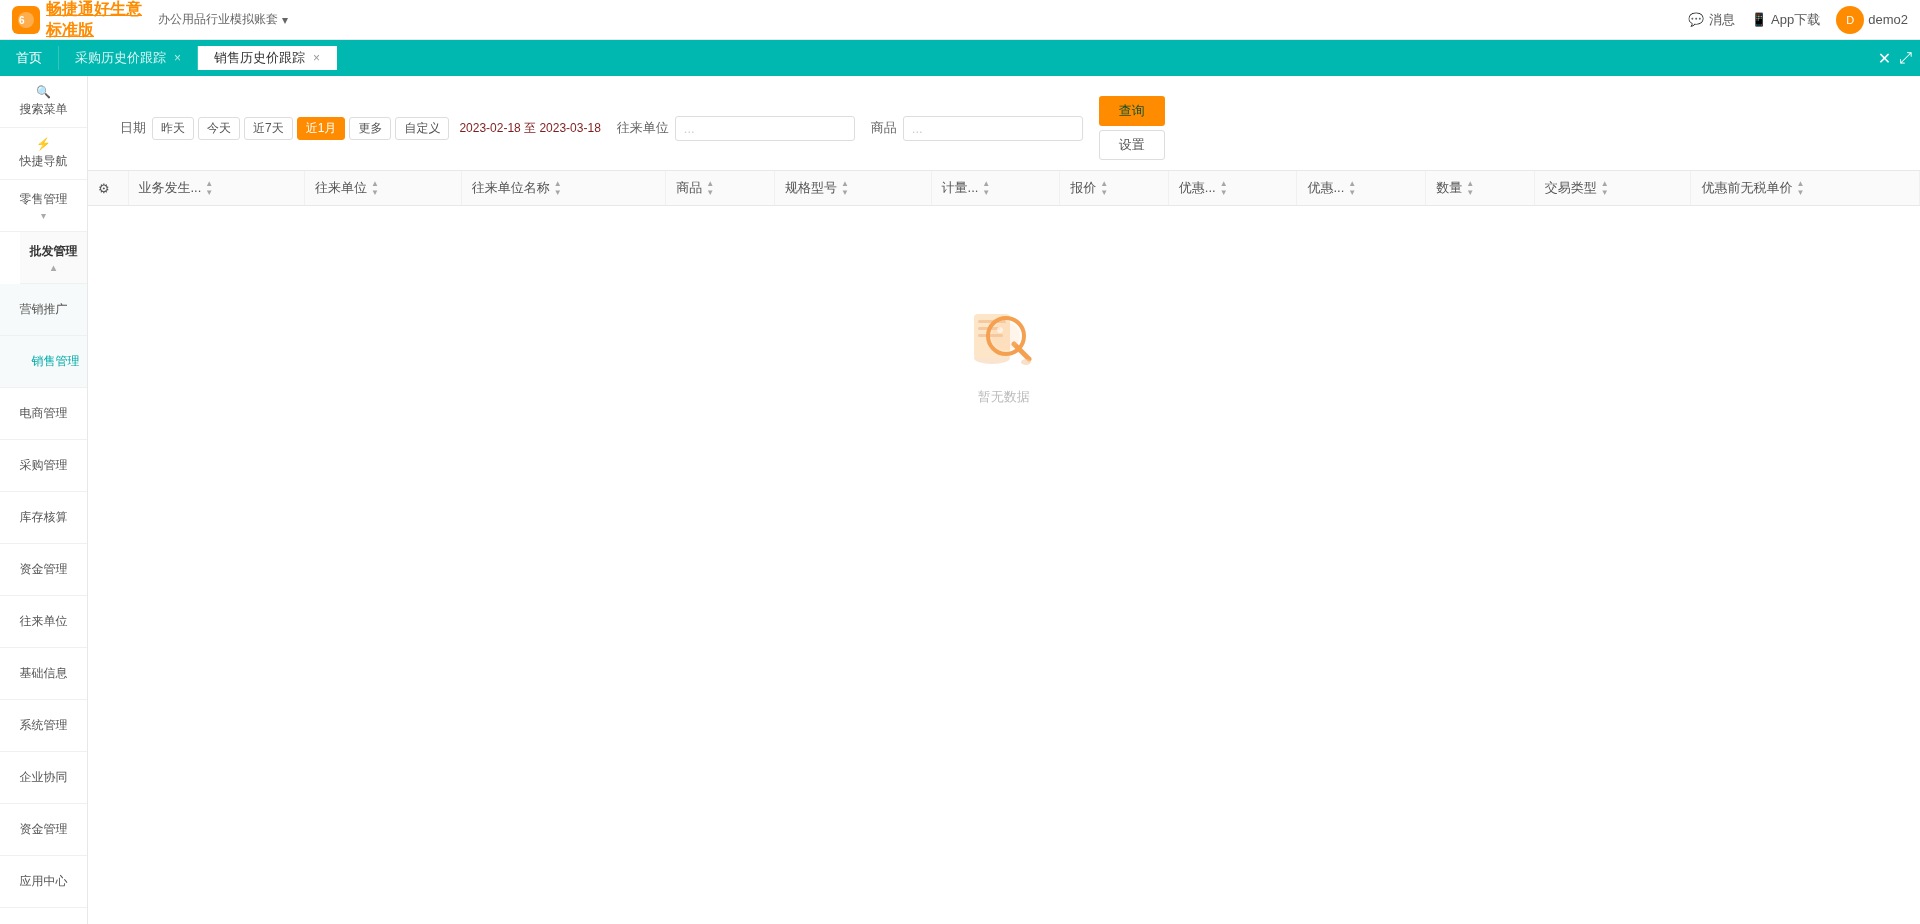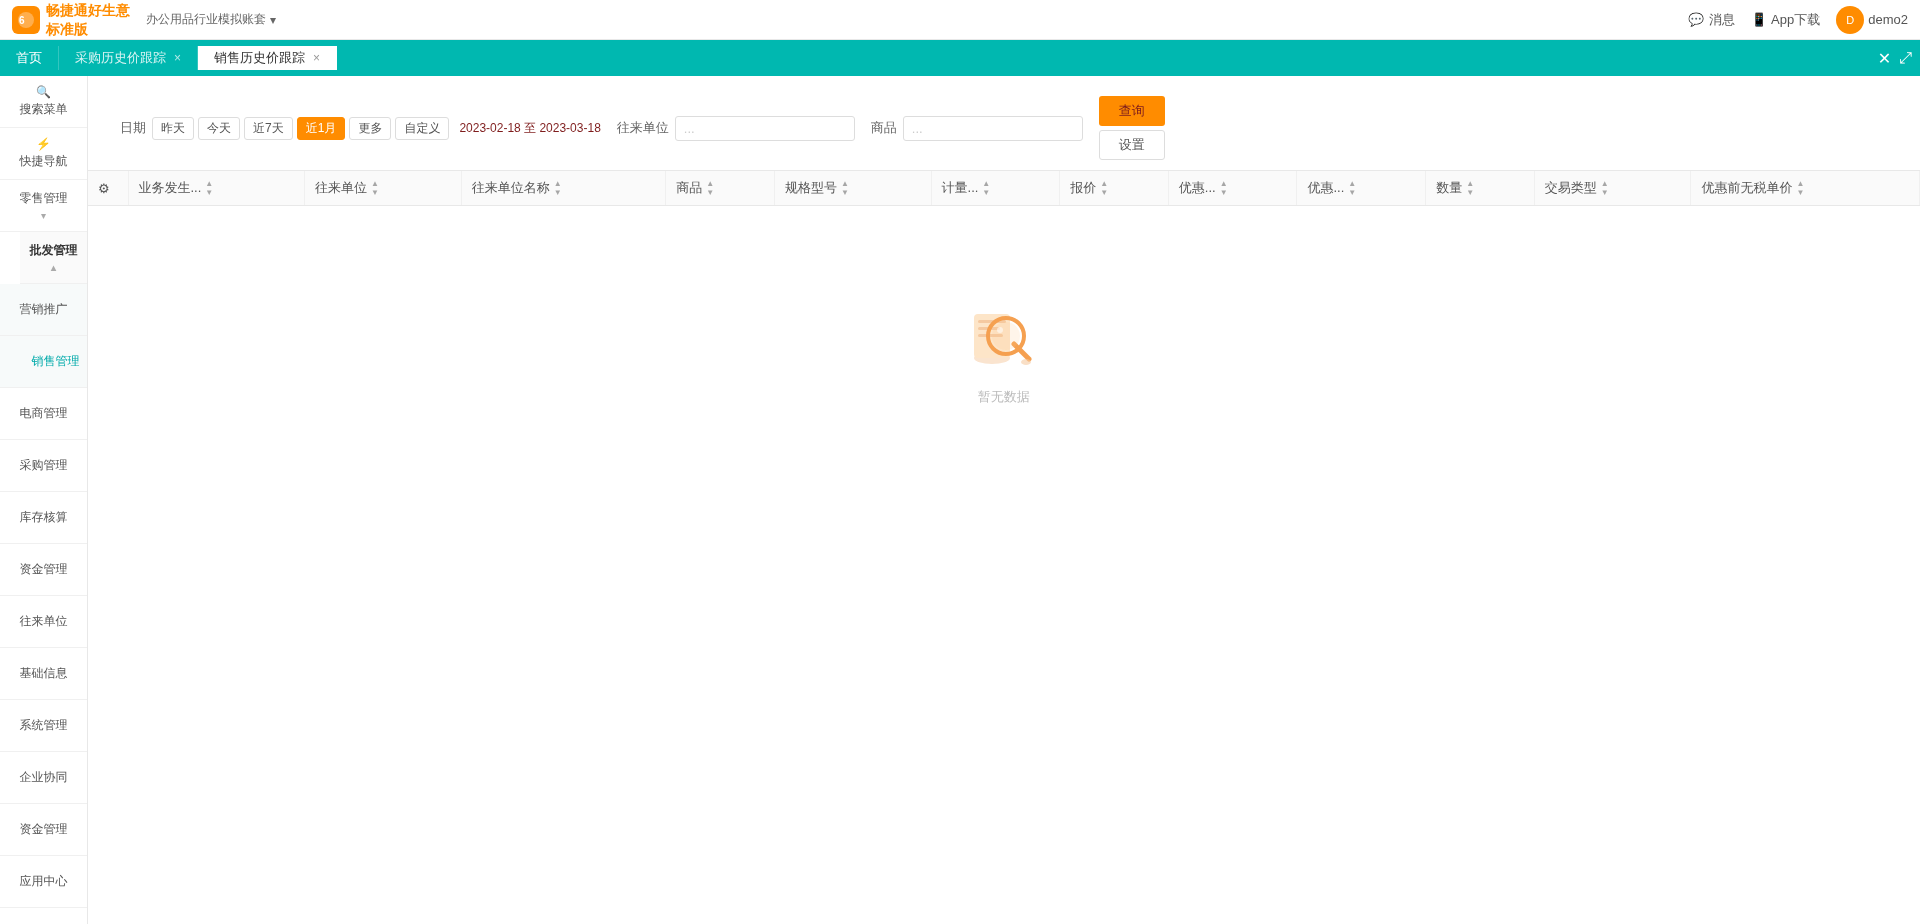--- a/index.html
+++ b/index.html
@@ -4,21 +4,21 @@
   <style>
     * { margin: 0; padding: 0; box-sizing: border-box; }
     body { font-family: "Microsoft YaHei", "PingFang SC", sans-serif; font-size: 13px; background: #f5f5f5; display: flex; flex-direction: column; height: 924px; overflow: hidden; }
 
     
     .topbar { height: 40px; background: #fff; display: flex; align-items: center; justify-content: space-between; padding: 0 12px; border-bottom: 1px solid #e8e8e8; flex-shrink: 0; }
     .topbar-left { display: flex; align-items: center; gap: 8px; }
     .logo-area { display: flex; align-items: center; gap: 6px; }
     .logo-icon { width: 28px; height: 28px; background: #ff8c00; border-radius: 6px; display: flex; align-items: center; justify-content: center; }
     .logo-icon svg { width: 18px; height: 18px; }
-    .logo-text { font-size: 14px; color: #ff8c00; line-height: 1.3; font-weight: 600; }
+    .logo-text { font-size: 16px; color: #ff8c00; line-height: 1.3; font-weight: 600; text-decoration: underline; }
     .topbar-selector { display: flex; align-items: center; gap: 4px; color: #333; font-size: 13px; cursor: pointer; padding: 0 8px; }
     .topbar-selector span { color: #666; font-size: 12px; }
     .topbar-right { display: flex; align-items: center; gap: 16px; color: #555; font-size: 13px; }
     .topbar-right .item { display: flex; align-items: center; gap: 4px; cursor: pointer; }
     .avatar { width: 28px; height: 28px; background: #ff8c00; border-radius: 50%; display: flex; align-items: center; justify-content: center; color: #fff; font-size: 11px; }
 
     
     .tabbar { height: 36px; background: #00b8b0; display: flex; align-items: center; padding: 0; flex-shrink: 0; }
     .tab { height: 24px; display: flex; align-items: center; padding: 0 16px; gap: 6px; cursor: pointer; font-size: 13px; color: rgba(255,255,255,0.85); border-right: 1px solid rgba(255,255,255,0.2); }
     .tab.home { background: transparent; color: #fff; font-weight: 500; }
@@ -29,21 +29,21 @@
     .tabbar-actions { display: flex; align-items: center; padding: 0 8px; gap: 8px; color: #fff; }
     .tabbar-actions span { font-size: 16px; cursor: pointer; }
 
     
     .main-layout { display: flex; flex: 1; overflow: hidden; }
 
     
     .sidebar { width: 88px; background: #fff; border-right: 1px solid #e8e8e8; display: flex; flex-direction: column; flex-shrink: 0; overflow-y: auto; }
     .sidebar-item { display: flex; flex-direction: column; align-items: center; justify-content: center; padding: 10px 4px; cursor: pointer; color: #555; font-size: 12px; gap: 2px; border-bottom: 1px solid #f0f0f0; min-height: 52px; }
     .sidebar-item.active { color: #00aaaa; padding-left: 28px; }
-    .sidebar-item.has-submenu { position: relative; justify-content: space-between; }
+    .sidebar-item.has-submenu { position: relative; }
     .sidebar-item .arrow { font-size: 10px; color: #aaa; }
     .sidebar-item.section-header { background: #fafafa; font-weight: 700; color: #333; margin-left: 20px; }
     .sidebar-sub { background: #f7fafa; }
 
     
     .content { flex: 1; display: flex; flex-direction: column; overflow: hidden; background: #f5f5f5; }
 
     
     .page-header { background: #fff; padding: 12px 16px 0 16px; border-bottom: 1px solid #e8e8e8; flex-shrink: 0; }
     .page-title-row { display: flex; align-items: center; justify-content: space-between; margin-bottom: 10px; }
@@ -57,21 +57,21 @@
     
     .filter-row { display: flex; align-items: center; gap: 16px; padding: 8px 16px 10px 16px; background: #fff; flex-shrink: 0; flex-wrap: wrap; }
     .filter-group { display: flex; align-items: center; gap: 6px; }
     .filter-label { color: #666; font-size: 13px; white-space: nowrap; }
     .date-btns { display: flex; align-items: flex-start; gap: 4px; }
     .date-btn { padding: 2px 8px; border-radius: 3px; border: 1px solid #ddd; background: #fff; cursor: pointer; font-size: 12px; color: #555; }
     .date-btn.active { background: #ff8c00; color: #fff; border-color: #ff8c00; }
     .date-range-text { font-size: 12px; color: #7f1d1d; margin-left: 4px; }
     .filter-input { border: 1px solid #ddd; border-radius: 3px; padding: 4px 8px; font-size: 13px; color: #333; min-width: 180px; display: flex; align-items: center; justify-content: space-between; background: #fff; cursor: pointer; }
     .filter-input .dots { color: #ccc; }
-    .query-btn { background: #ff8c00; color: #7f1d1d; border: none; border-radius: 3px; padding: 6px 20px; font-size: 13px; cursor: pointer; }
+    .query-btn { background: #ff8c00; color: #14532d; border: none; border-radius: 3px; padding: 6px 20px; font-size: 13px; cursor: pointer; }
     .settings-btn { background: #fff; color: #555; border: 1px solid #ddd; border-radius: 3px; padding: 5px 12px; font-size: 13px; cursor: pointer; }
     .filter-actions { display: flex; flex-direction: column; gap: 4px; }
 
     
     .table-wrapper { flex: 1; overflow: auto; background: #fff; margin: 0; }
     .data-table { width: 100%; border-collapse: collapse; font-size: 13px; }
     .data-table thead th { background: #fafafa; border-bottom: 1px solid #e8e8e8; border-right: 1px solid #f0f0f0; padding: 8px 10px; color: #555; font-weight: 500; white-space: nowrap; text-align: left; position: sticky; top: 0; z-index: 1; }
     .data-table thead th .col-header { display: flex; align-items: center; gap: 4px; }
     .data-table thead th .sort-arrows { display: flex; flex-direction: column; gap: 1px; opacity: 0.5; }
     .data-table thead th .sort-arrows span { font-size: 8px; line-height: 1; }

